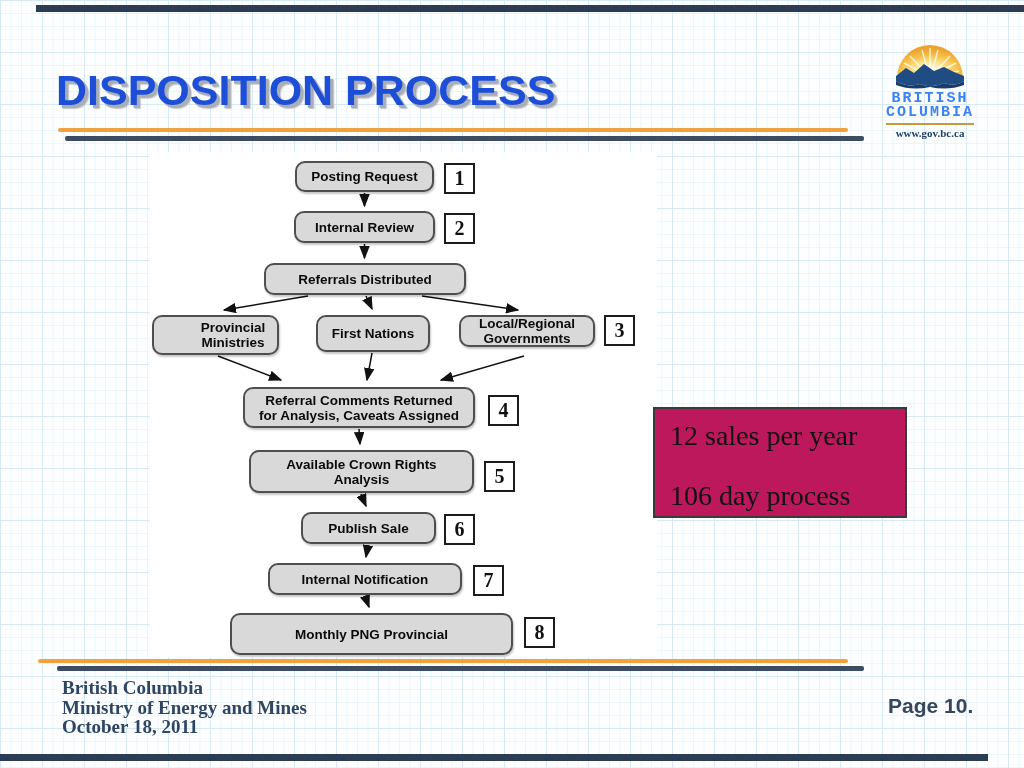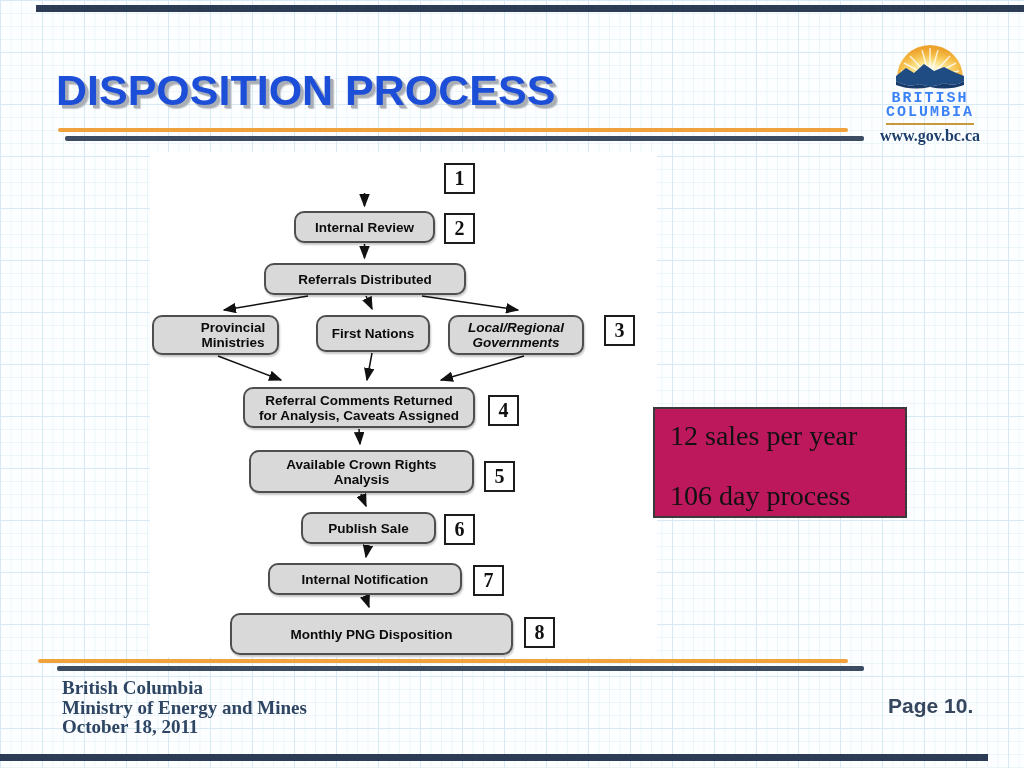--- a/index.html
+++ b/index.html
@@ -32,37 +32,37 @@
   .rule.ftr-orange{ left:38px; top:659px; width:810px; height:4px; background:#f0a23c; }
   .rule.ftr-navy  { left:57px; top:666px; width:807px; height:5px; background:#3c4c63; }
 
   
   .logo{ position:absolute; left:873px; top:42px; width:114px; text-align:center; }
   .logo .wordmark{
     font-family:Liberation Mono, monospace; color:#3b82f6;
     font-size:15px; line-height:14px; letter-spacing:2px; font-weight:bold;
   }
   .logo .gold-rule{ width:88px; height:2px; background:#c9973c; margin:3px auto 2px auto; }
-  .logo .site{ font-family:"Liberation Serif", serif; font-size:16px; font-weight:bold; color:#1d3f6c; }
+  .logo .site{ font-family:"Liberation Serif", serif; font-size:11px; font-weight:bold; color:#1d3f6c; }
 
   
   .panel{ position:absolute; left:150px; top:152px; width:507px; height:505px; background:#ffffff; }
   .panel svg.arrows{ position:absolute; left:0; top:0; width:507px; height:505px; }
   .node{
     position:absolute; background:#d9d9d9; border:2px solid #4f4f4f; border-radius:10px;
     display:flex; align-items:center; justify-content:center; text-align:center;
     font-size:13.5px; font-weight:bold; color:#0b0b0b; line-height:15px;
     padding:0 13px; box-shadow:1px 2px 2px rgba(0,0,0,.22);
   }
   .n0{ left:145px; top:9px;  width:139px; height:31px; }
   .n1{ left:144px; top:59px; width:141px; height:32px; }
   .n2{ left:114px; top:111px; width:202px; height:32px; }
   .n3{ left:2px;   top:163px; width:127px; height:40px;padding-left:48px; }
   .n4{ left:166px; top:163px; width:114px; height:37px; }
-  .n5{ left:298px; top:163px; width:136px; height:40px;font-style:italic; }
+  .n5{ left:309px; top:163px; width:136px; height:32px; }
   .n6{ left:93px;  top:235px; width:232px; height:41px; }
   .n7{ left:99px;  top:298px; width:225px; height:43px; }
   .n8{ left:151px; top:360px; width:135px; height:32px; }
   .n9{ left:118px; top:411px; width:194px; height:32px; }
   .n10{ left:80px; top:461px; width:283px; height:42px; }
   .stepnum{
     position:absolute; width:31px; height:31px; background:#ffffff; border:2px solid #1c1c1c;
     display:flex; align-items:center; justify-content:center;
     font-family:"Liberation Serif", serif; font-size:20px; font-weight:bold; color:#111;
   }
@@ -147,30 +147,31 @@
       <path d="M68 204 L131 228"></path>
       <path d="M222 201 L217 228"></path>
       <path d="M374 204 L291 228"></path>
       <path d="M209 277 L210 292"></path>
       <path d="M211 342 L216 354"></path>
       <path d="M218 393 L216 405"></path>
       <path d="M215 444 L219 455"></path>
     </g>
   </svg>
 
+  <div class="node n0">Posting Request</div>
   <div class="node n1">Internal Review</div>
   <div class="node n2">Referrals Distributed</div>
   <div class="node n3">Provincial Ministries</div>
   <div class="node n4">First Nations</div>
   <div class="node n5">Local/Regional Governments</div>
   <div class="node n6">Referral Comments Returned for Analysis, Caveats Assigned</div>
   <div class="node n7">Available Crown Rights Analysis</div>
   <div class="node n8">Publish Sale</div>
   <div class="node n9">Internal Notification</div>
-  <div class="node n10">Monthly PNG Disposition</div>
+  <div class="node n10">Monthly PNG Provincial</div>
 
   <div class="stepnum s0">1</div>
   <div class="stepnum s1">2</div>
   <div class="stepnum s2">3</div>
   <div class="stepnum s3">4</div>
   <div class="stepnum s4">5</div>
   <div class="stepnum s5">6</div>
   <div class="stepnum s6">7</div>
   <div class="stepnum s7">8</div>
 </div>

